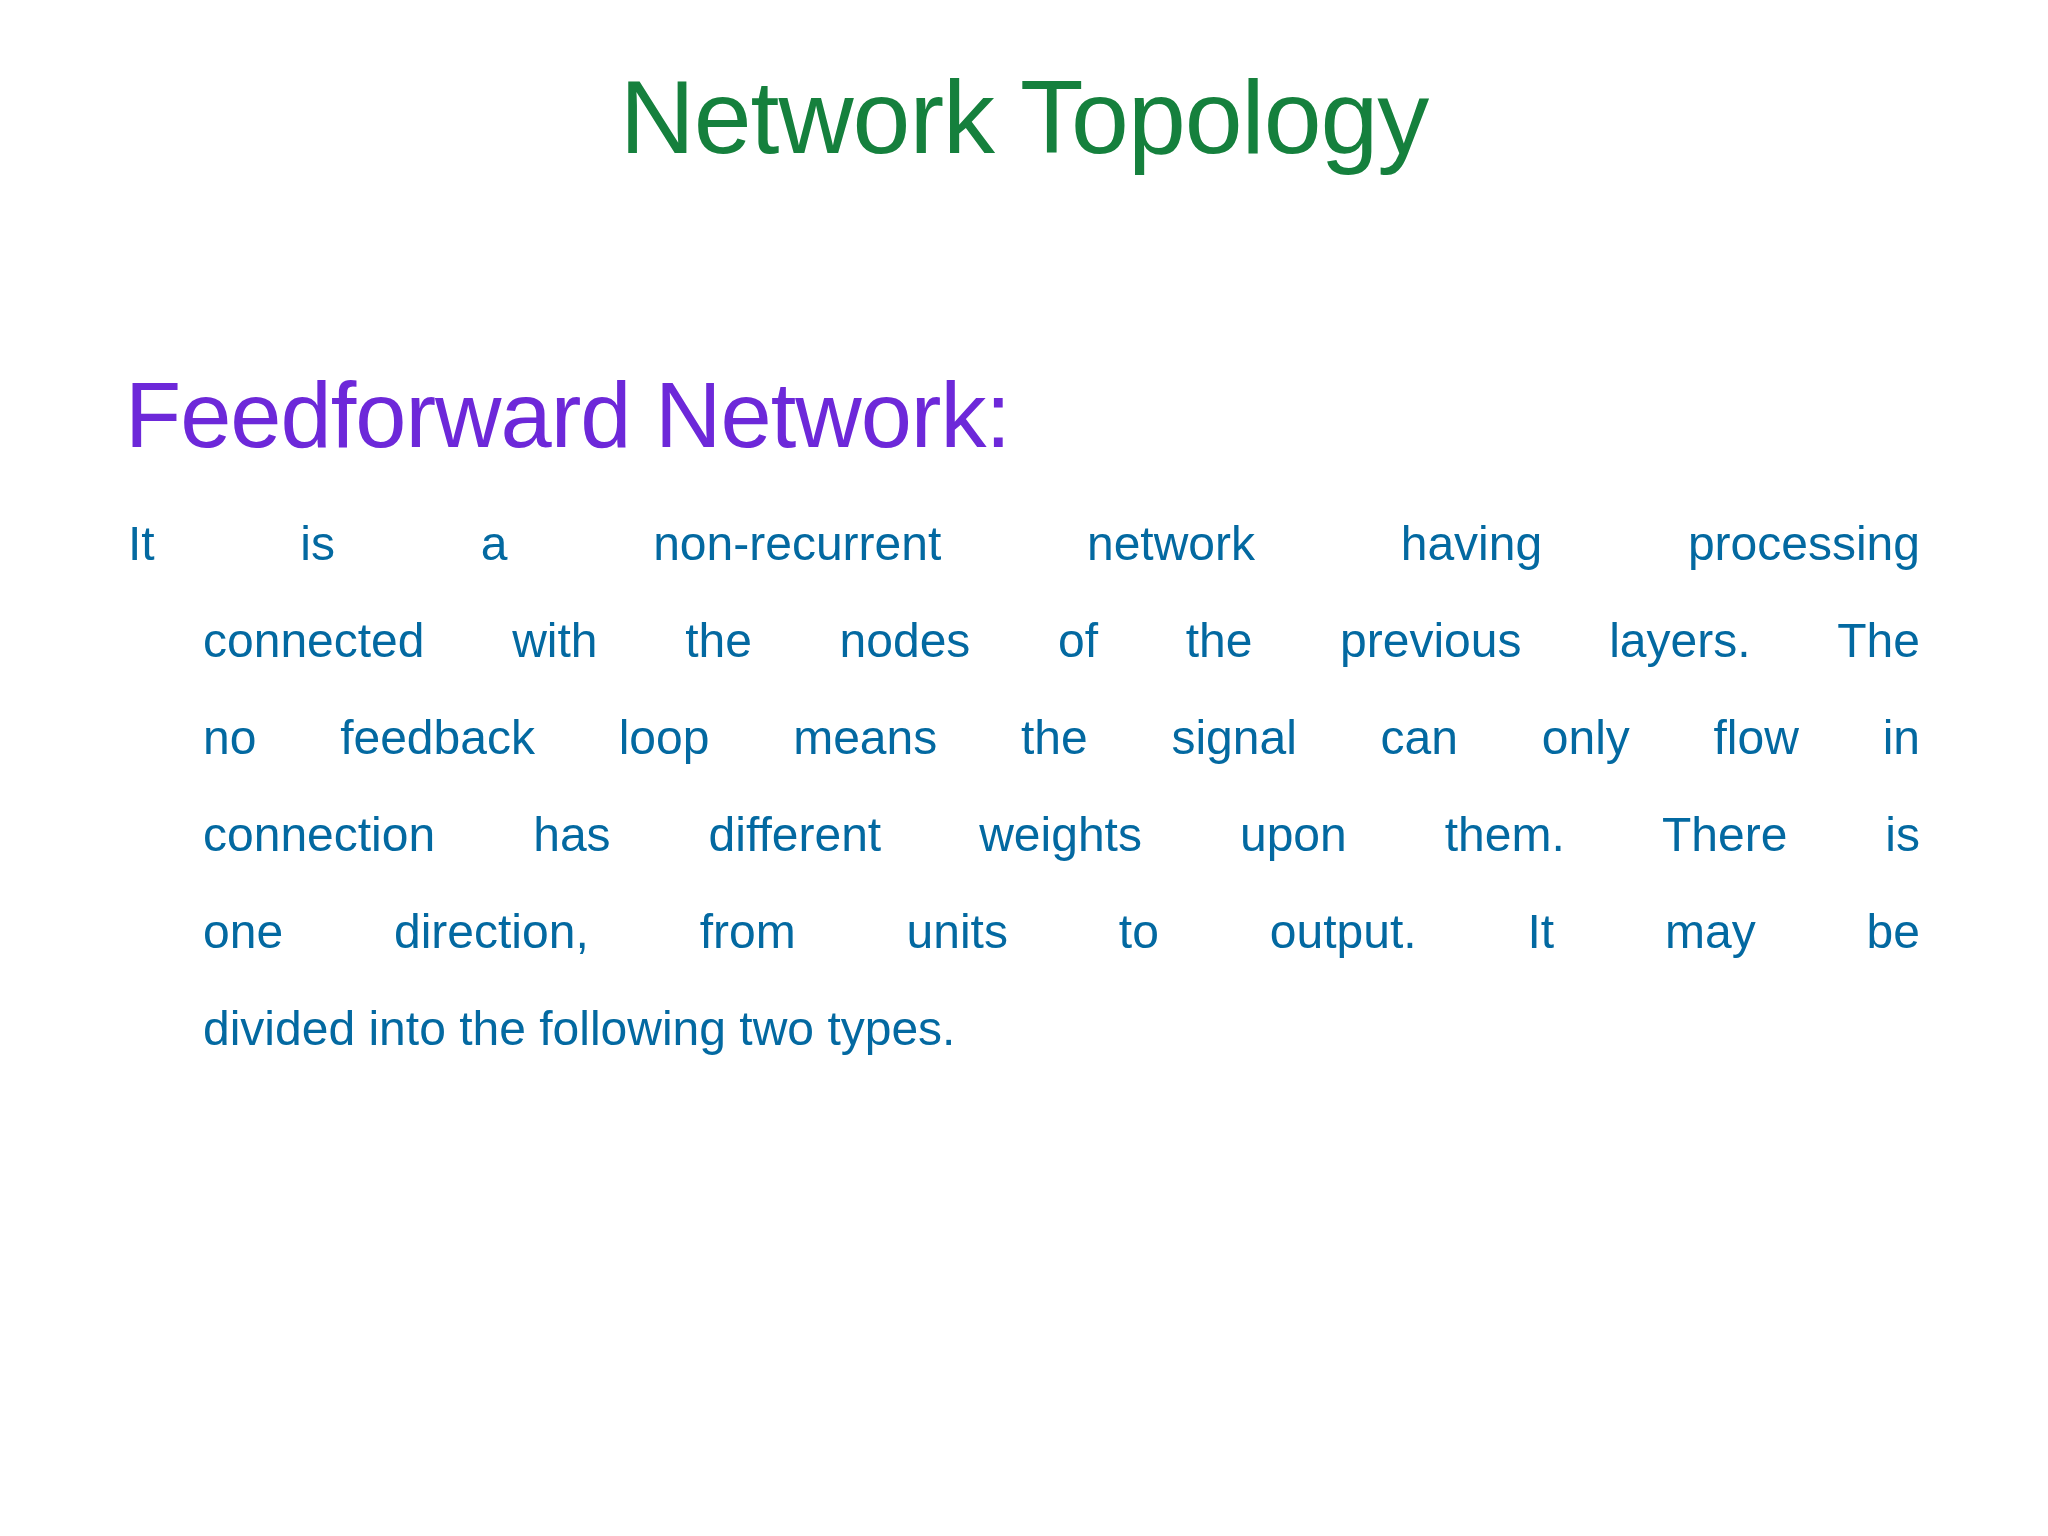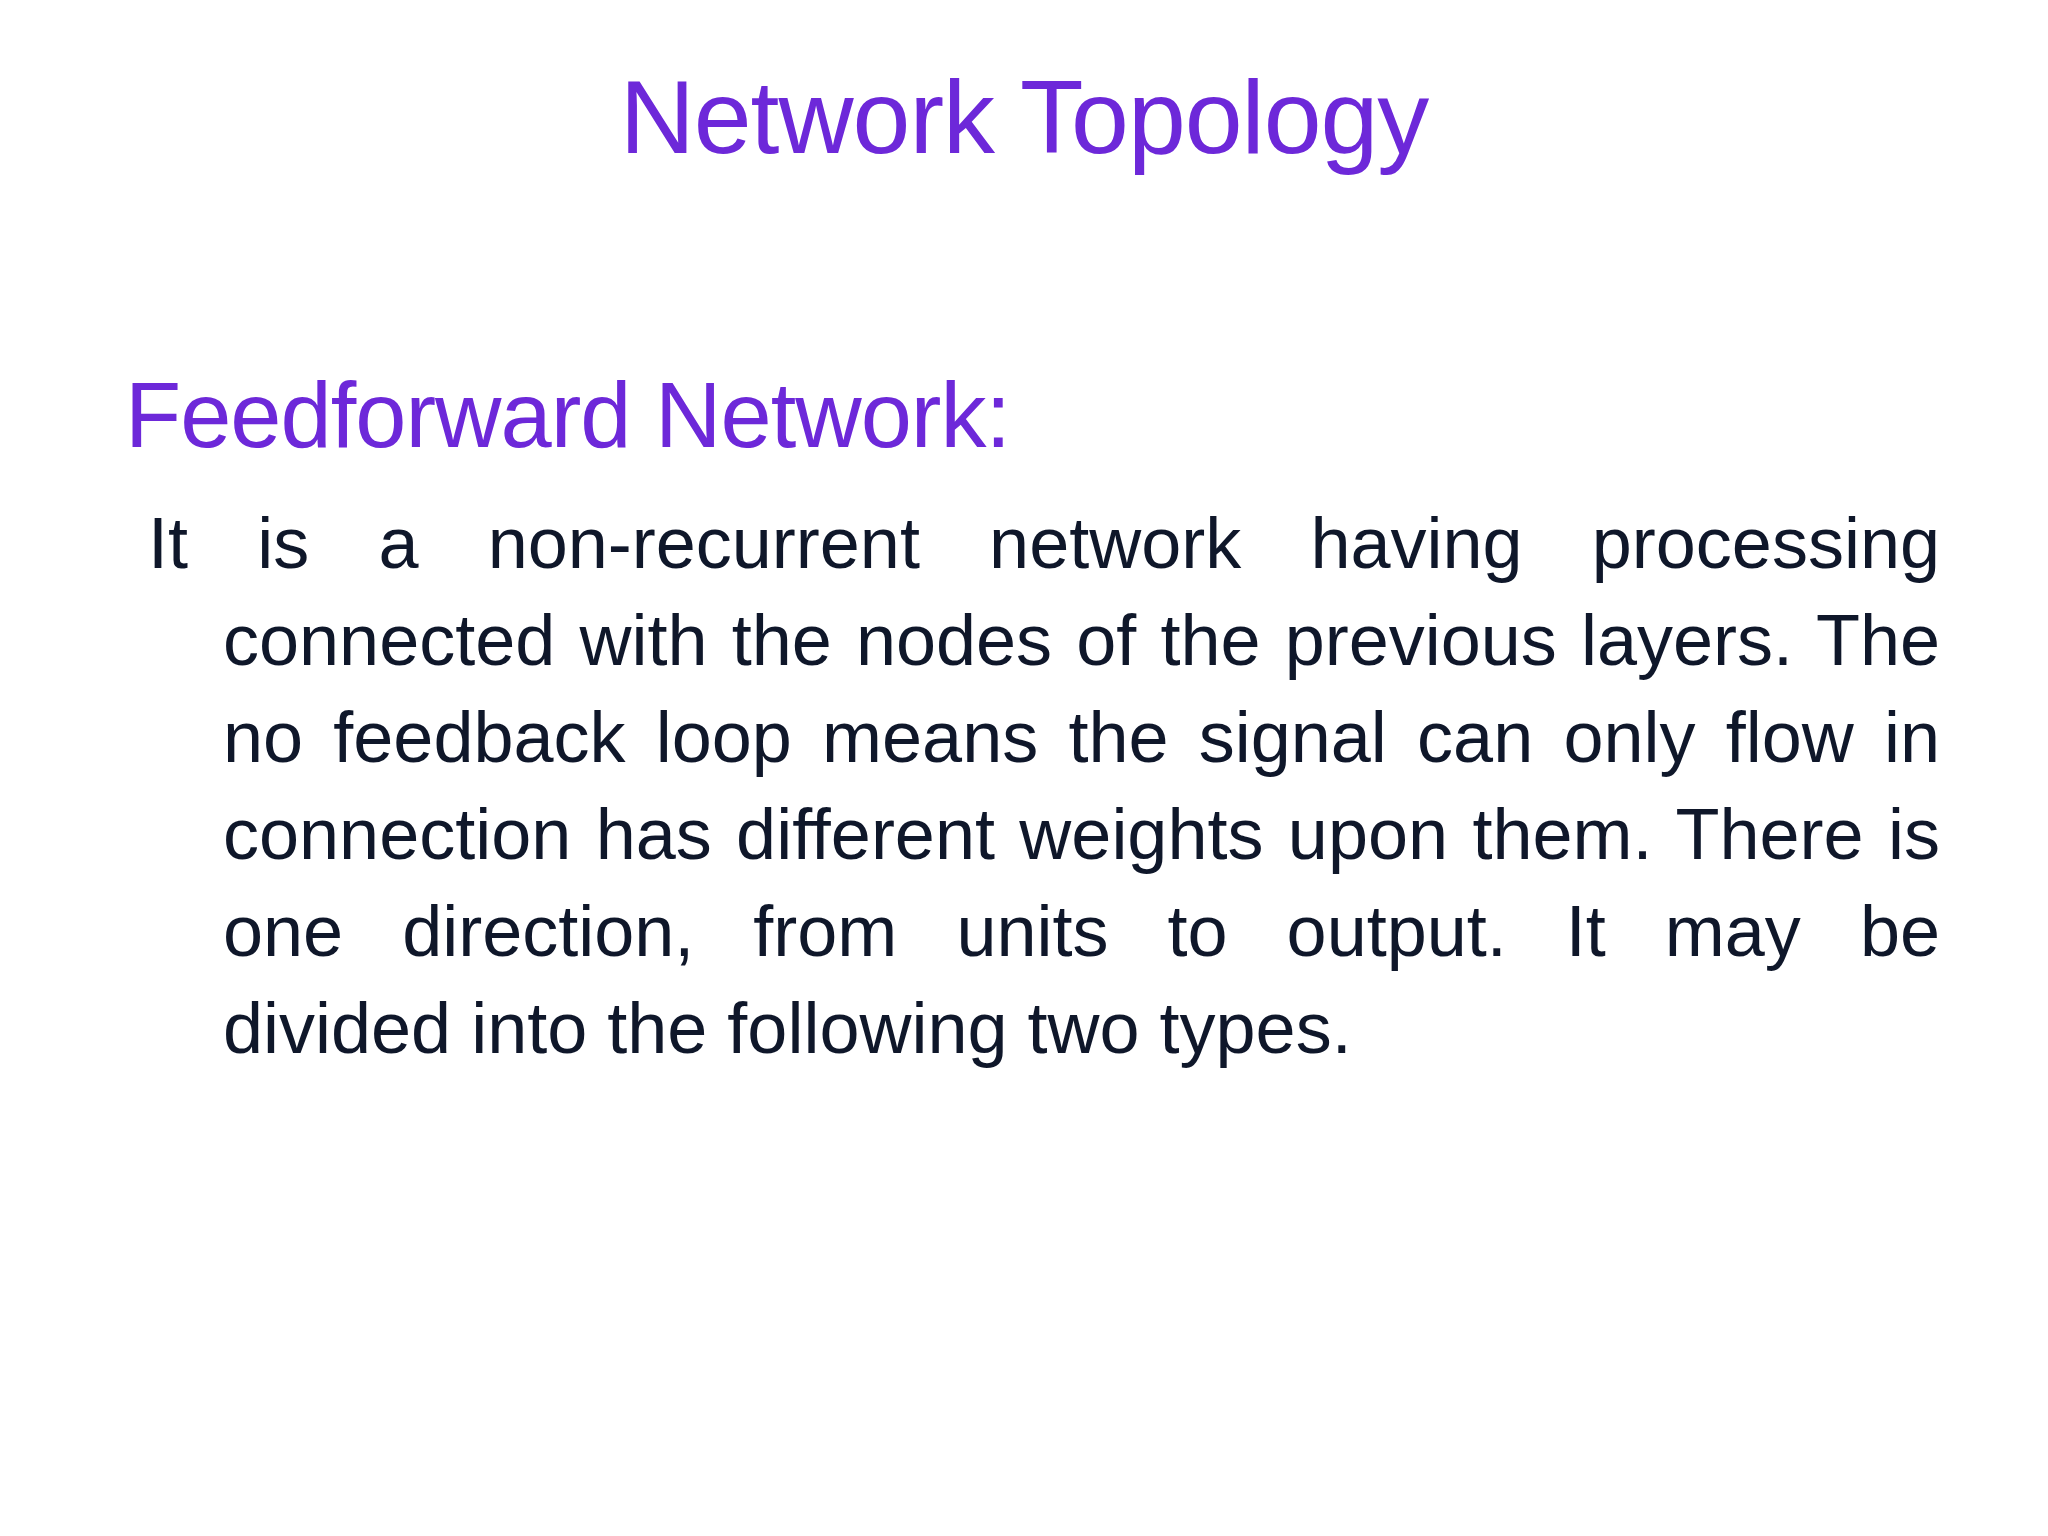--- a/index.html
+++ b/index.html
@@ -18,42 +18,41 @@
   }
   .slide-title {
     position: absolute;
     top: 55px;
     left: 0;
     right: 0;
     text-align: center;
     font-size: 104px;
     line-height: 1.2;
     font-weight: 400;
-    color: #6d28d9;
+    color: #15803d;
     letter-spacing: -1px;
   }
   .section-heading {
     position: absolute;
     top: 360px;
     left: 125px;
     font-size: 92px;
     line-height: 1.2;
     font-weight: 400;
     color: #6d28d9;
     letter-spacing: -1px;
   }
   .body-paragraph {
     position: absolute;
     top: 495px;
     left: 128px;
     width: 1792px;
-    font-size: 72px;
+    font-size: 48px;
     line-height: 97px;
-    color: #0f172a;
-    margin-left: 20px;
+    color: #0369a1;
   }
   .body-line {
     text-align: justify;
     text-align-last: justify;
     white-space: normal;
   }
   .body-line.indent {
     padding-left: 75px;
   }
   .body-line.last {

